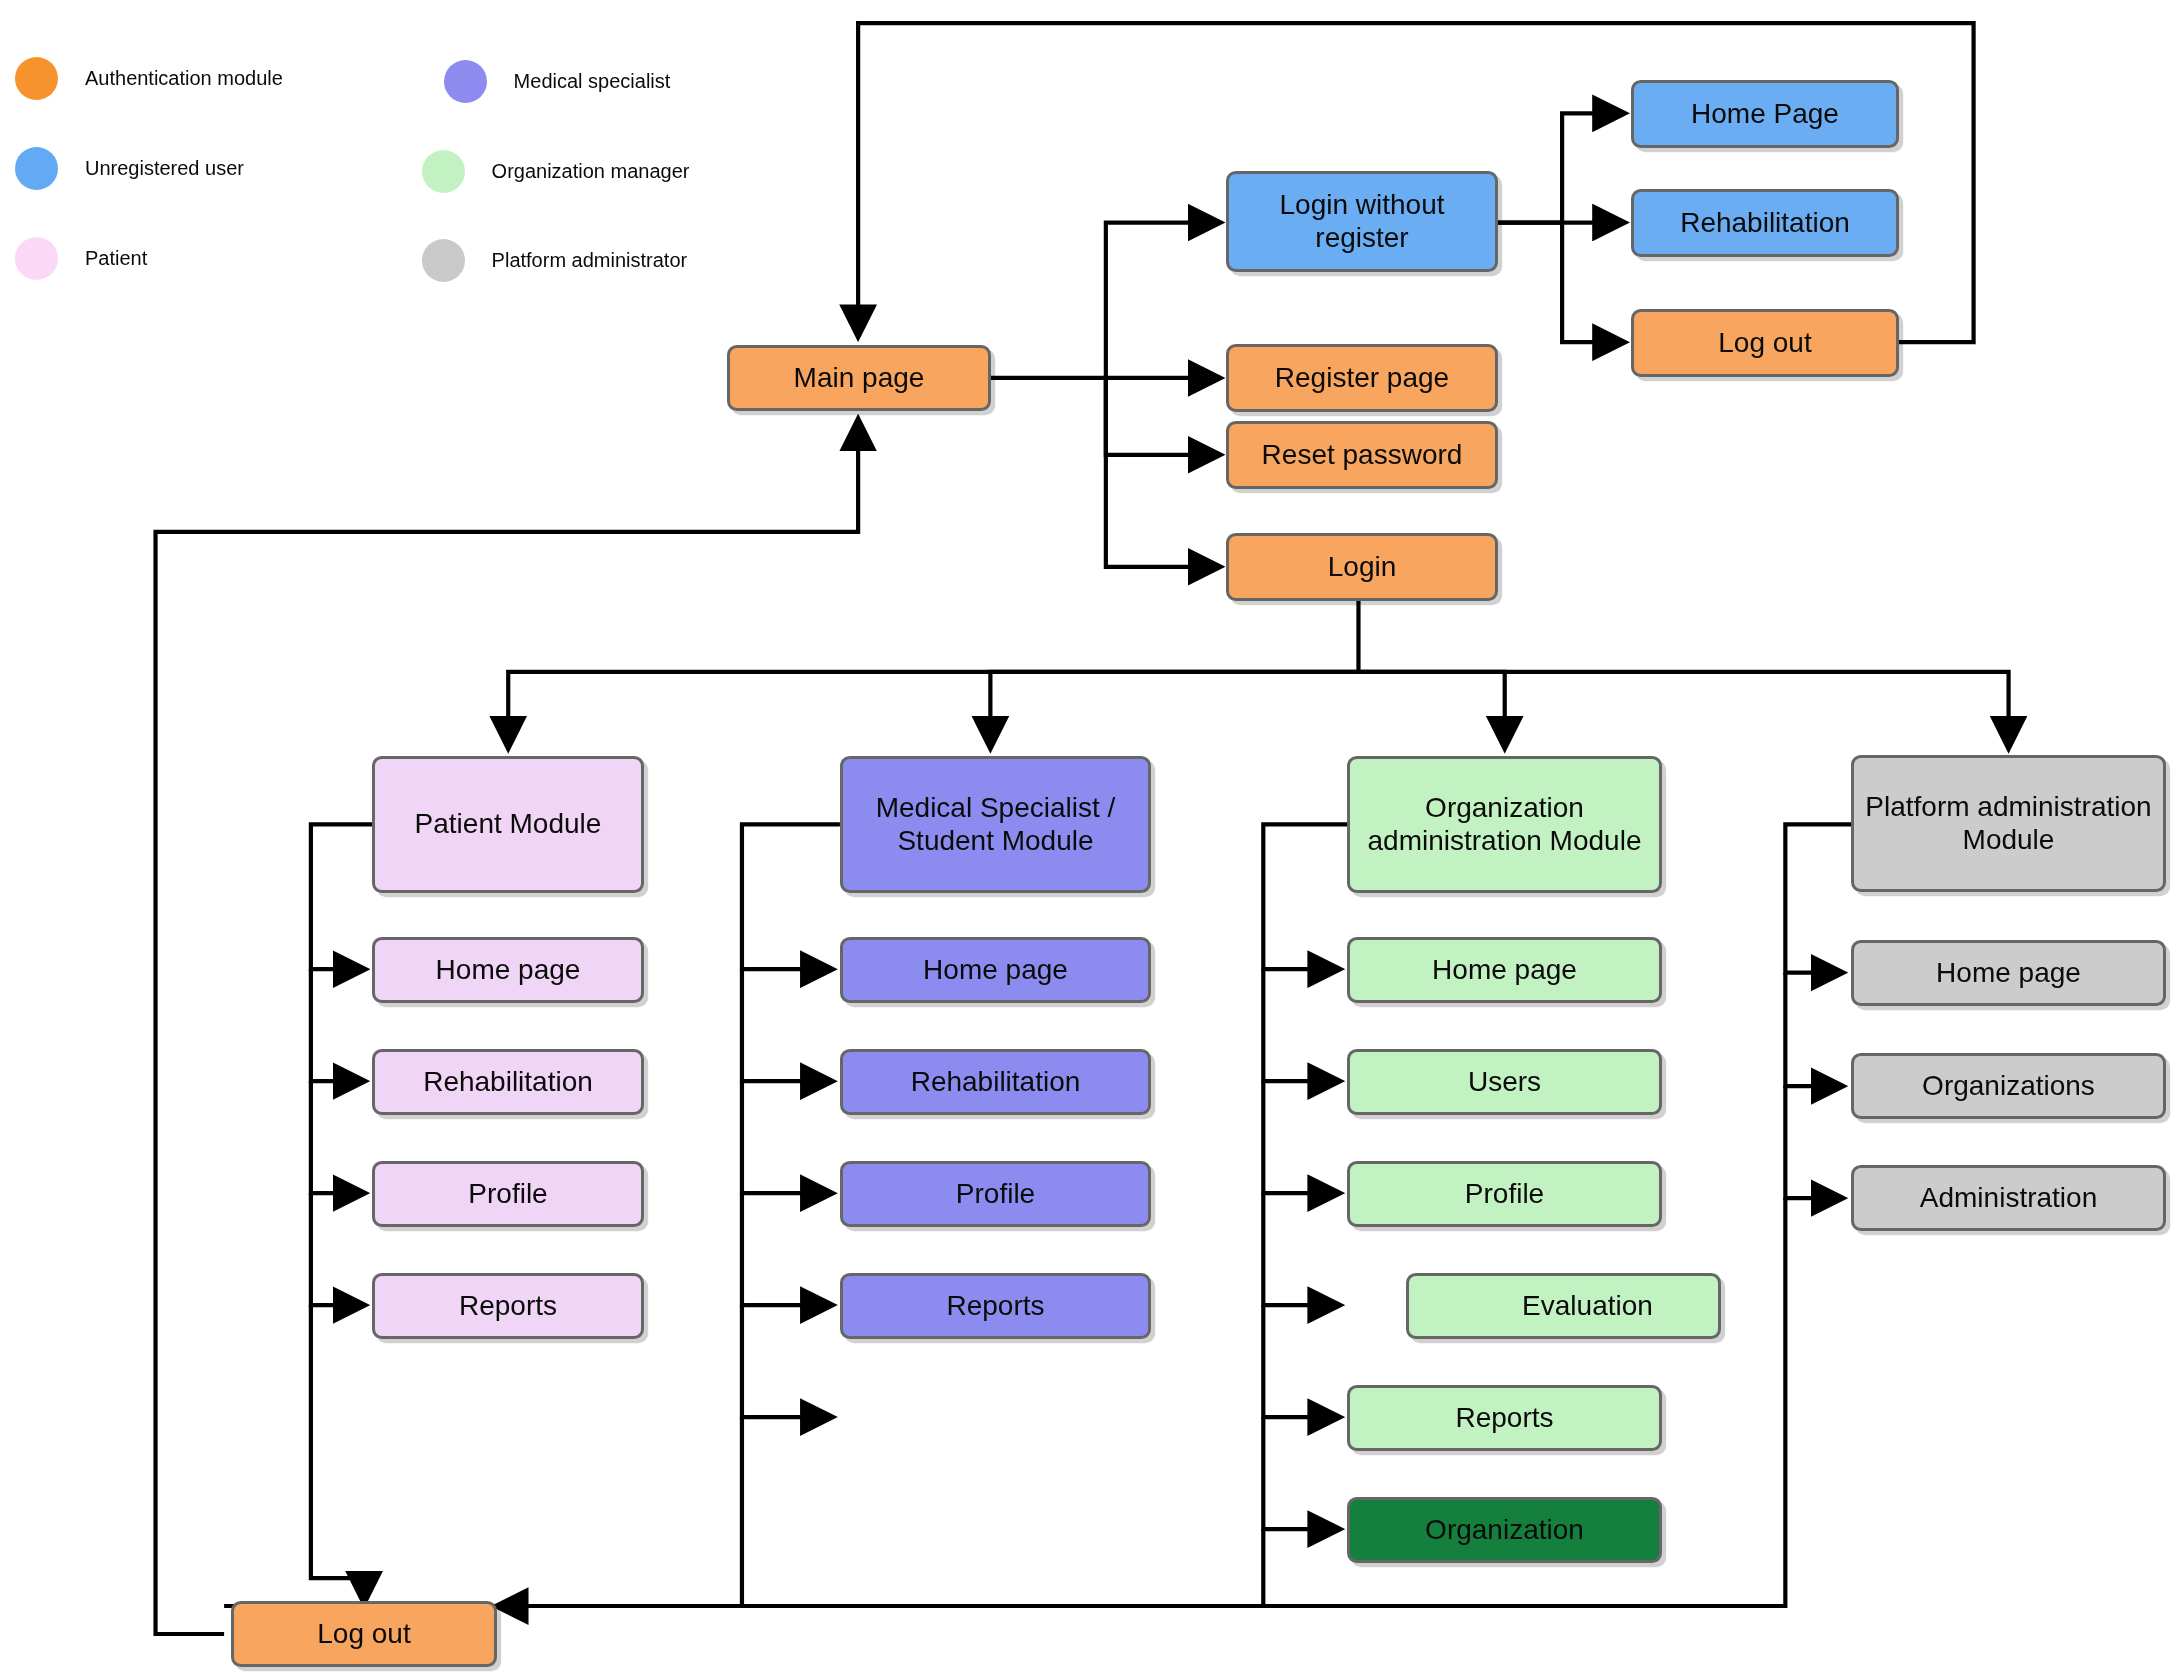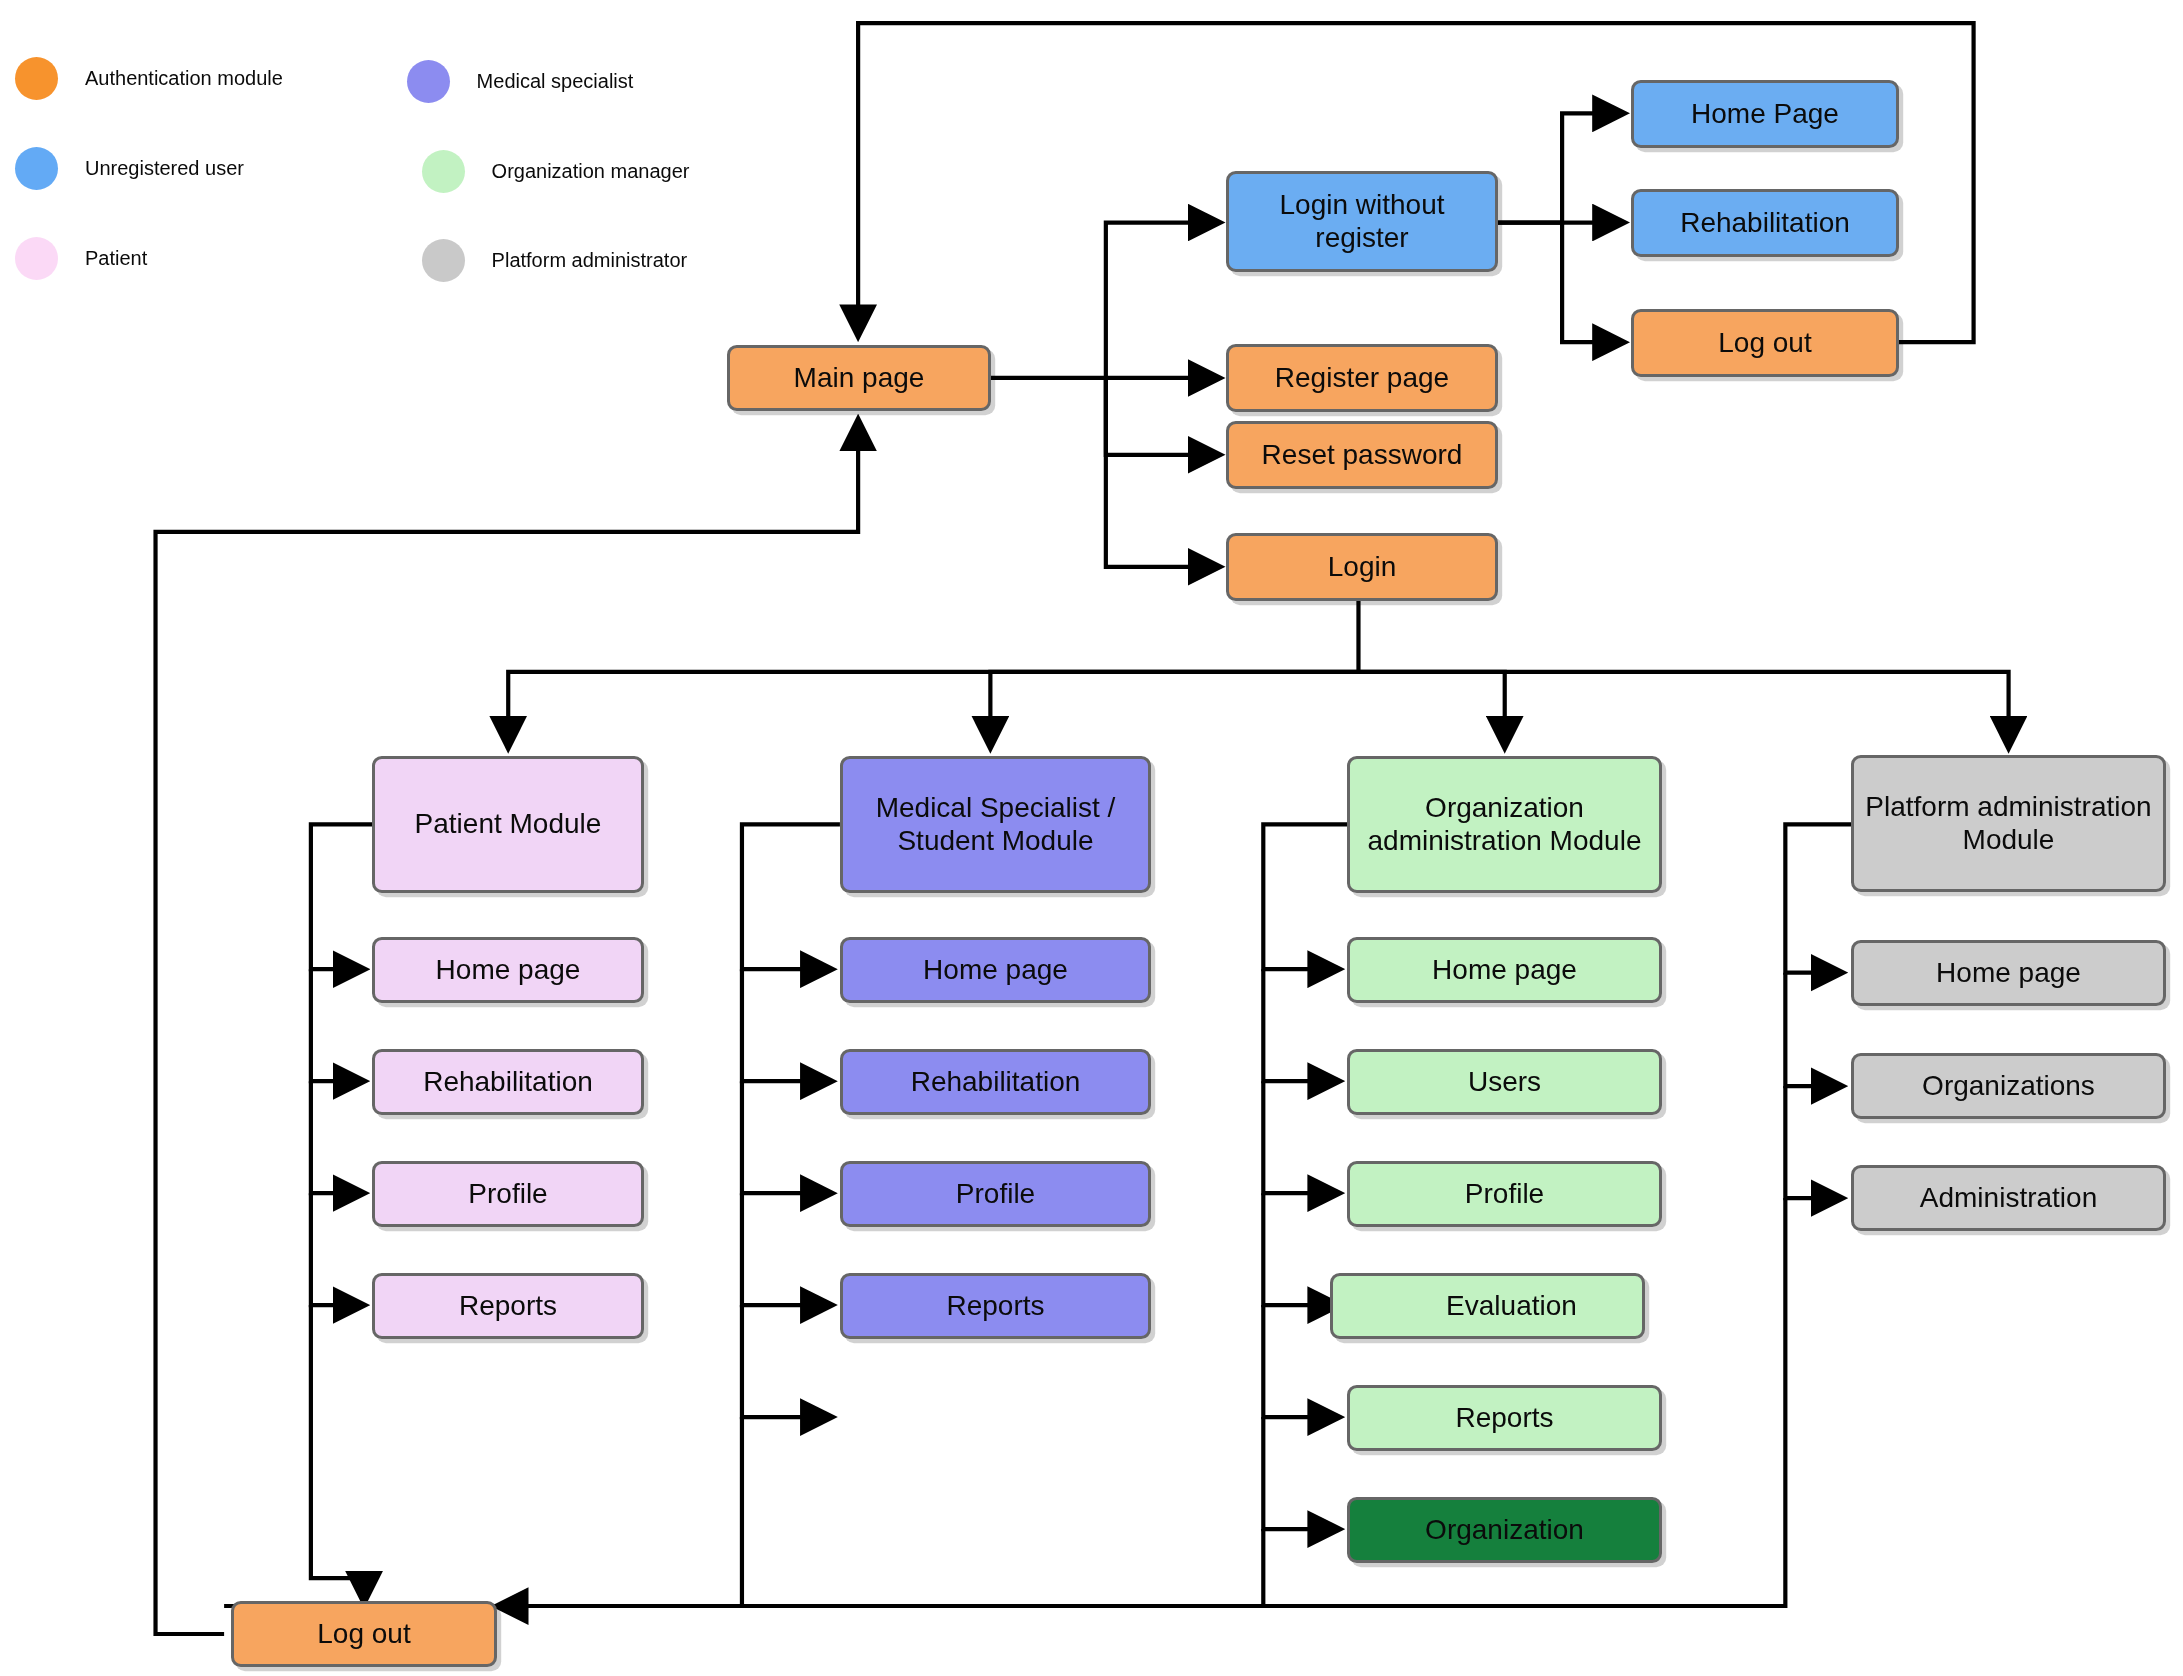--- a/index.html
+++ b/index.html
@@ -25,21 +25,21 @@
     <div class="legend-label">Authentication module</div>
   </div>
   <div class="legend-item" style="left:15.4px;top:147px;">
     <div class="legend-dot" style="background:#63AAF5"></div>
     <div class="legend-label">Unregistered user</div>
   </div>
   <div class="legend-item" style="left:15.4px;top:237px;">
     <div class="legend-dot" style="background:#FBD9F6"></div>
     <div class="legend-label">Patient</div>
   </div>
-  <div class="legend-item" style="left:407px;top:60px;">
+  <div class="legend-item" style="left:444px;top:60px;">
     <div class="legend-dot" style="background:#8C8CF0"></div>
     <div class="legend-label">Medical specialist</div>
   </div>
   <div class="legend-item" style="left:422px;top:150px;">
     <div class="legend-dot" style="background:#C2F2C2"></div>
     <div class="legend-label">Organization manager</div>
   </div>
   <div class="legend-item" style="left:422px;top:239px;">
     <div class="legend-dot" style="background:#C9C9C9"></div>
     <div class="legend-label">Platform administrator</div>
@@ -167,21 +167,21 @@
   </div>
   <div class="node" style="left:1347px;top:937px;width:315px;height:66px;background:#C2F2C2;">
     <span>Home page</span>
   </div>
   <div class="node" style="left:1347px;top:1049px;width:315px;height:66px;background:#C2F2C2;">
     <span>Users</span>
   </div>
   <div class="node" style="left:1347px;top:1161px;width:315px;height:66px;background:#C2F2C2;">
     <span>Profile</span>
   </div>
-  <div class="node" style="left:1330px;top:1273px;width:315px;height:66px;background:#C2F2C2;padding-left:48px;">
+  <div class="node" style="left:1406px;top:1273px;width:315px;height:66px;background:#C2F2C2;padding-left:48px;">
     <span>Evaluation</span>
   </div>
   <div class="node" style="left:1347px;top:1385px;width:315px;height:66px;background:#C2F2C2;">
     <span>Reports</span>
   </div>
   <div class="node" style="left:1347px;top:1497px;width:315px;height:66px;background:#15803d;">
     <span>Organization</span>
   </div>
 
   <div class="node" style="left:1851px;top:755px;width:315px;height:137px;background:#CCCCCC;">

